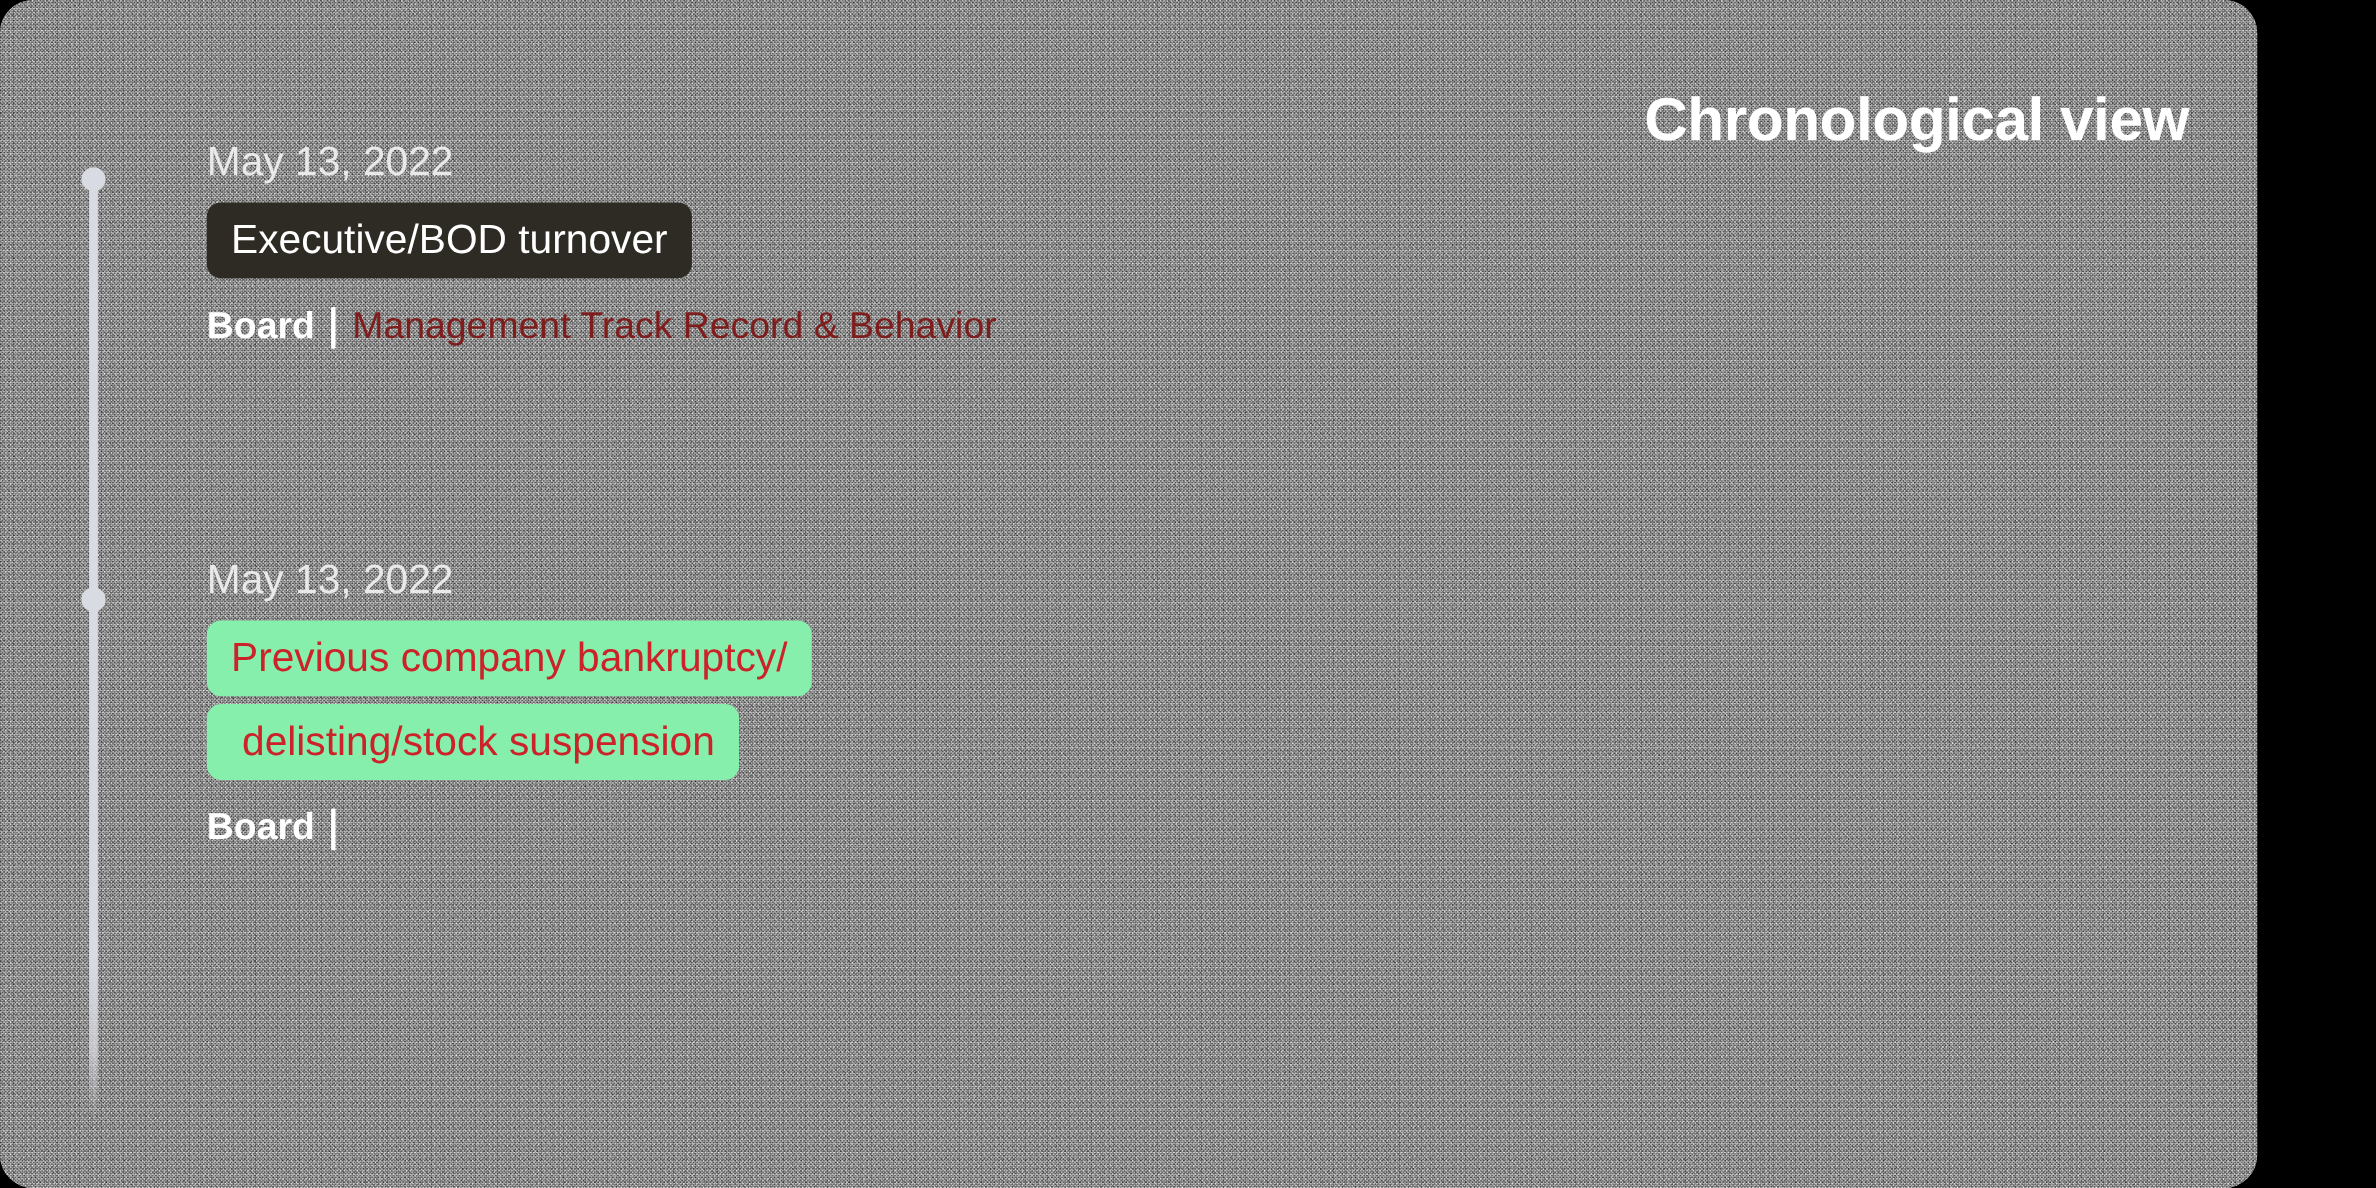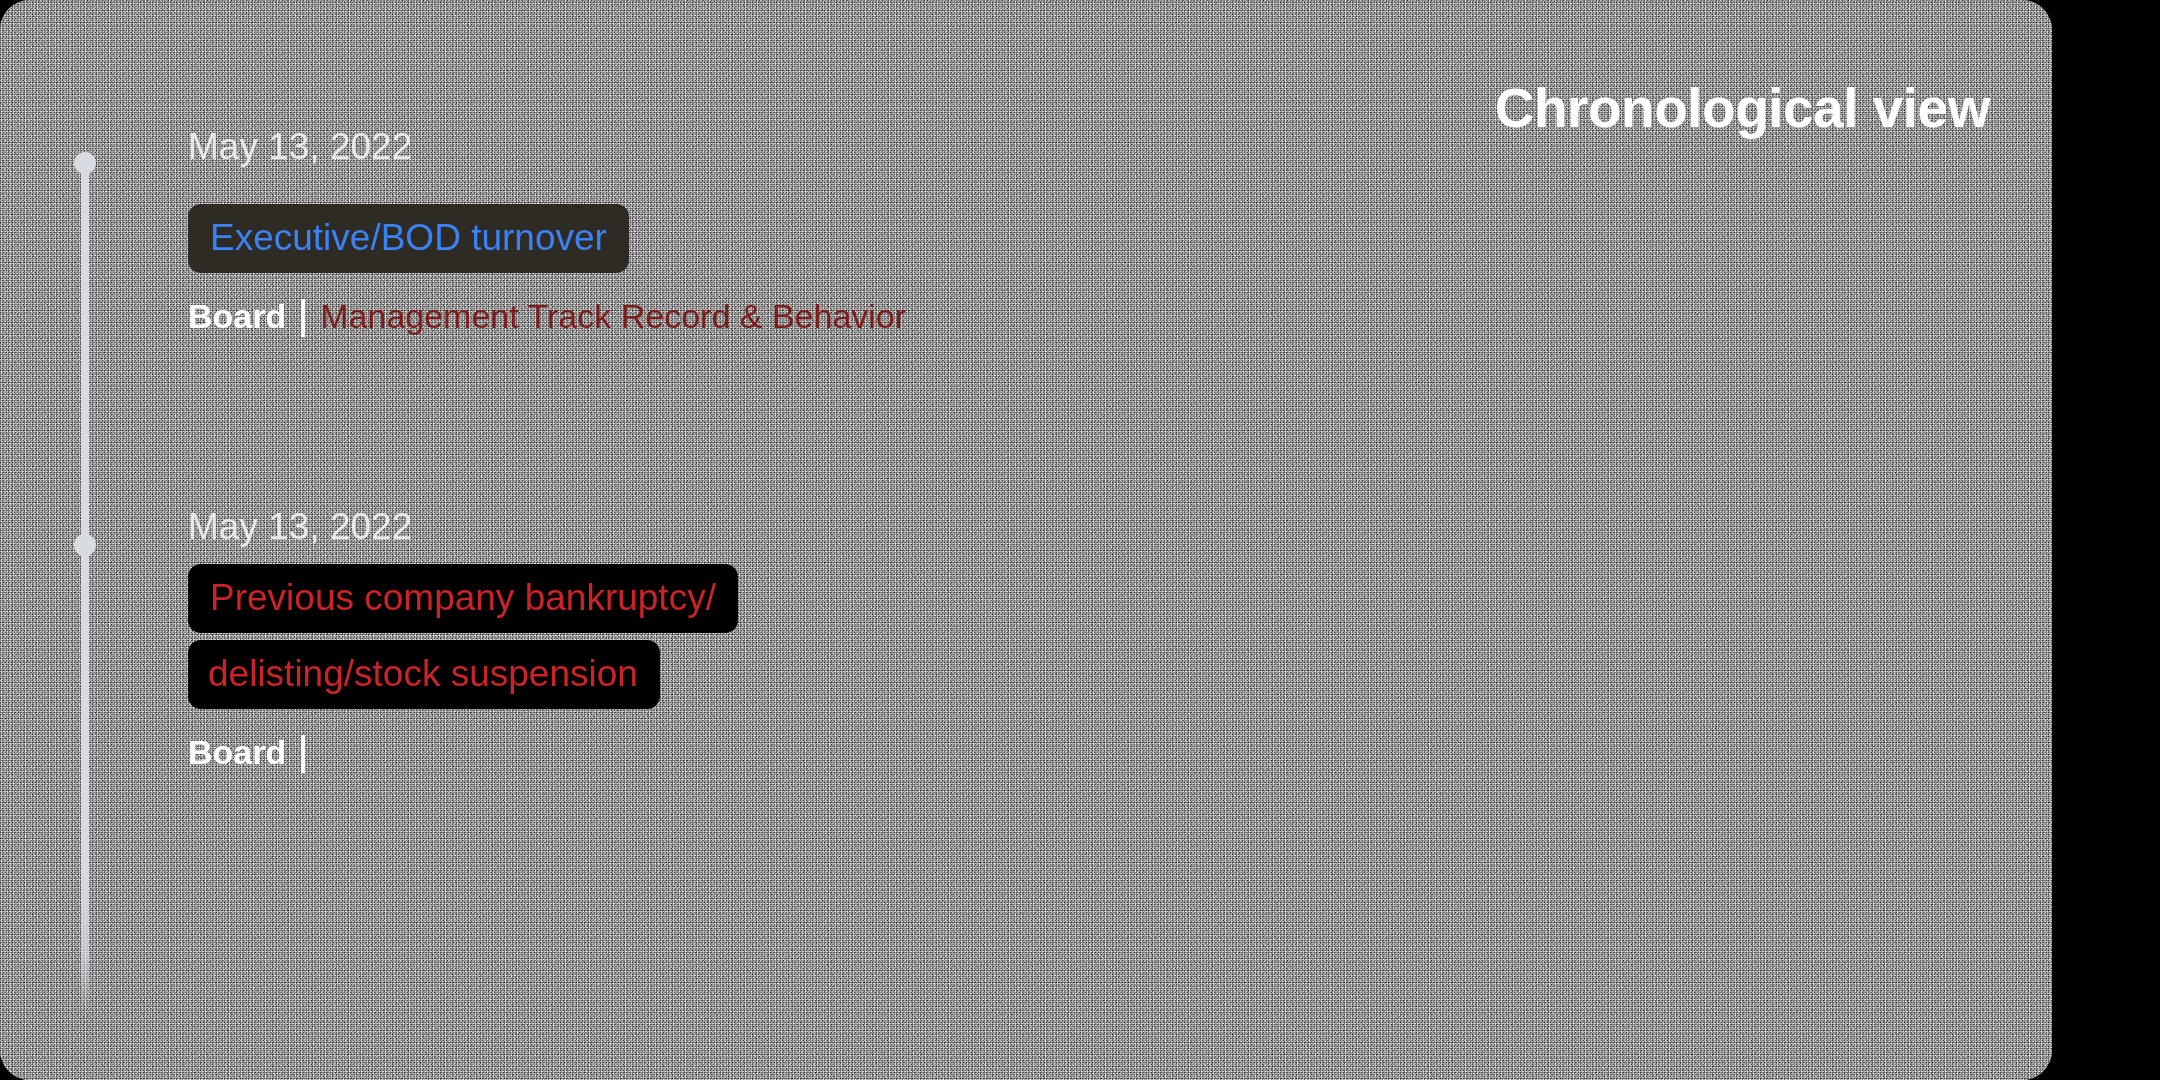--- a/index.html
+++ b/index.html
@@ -107,23 +107,23 @@
 
   .tag-pill {
     display: inline-block;
     border-radius: 13px;
     padding: 15px 22px 17px 22px;
     font-size: 37px;
     line-height: 1;
     white-space: nowrap;
     margin-bottom: 7px;
   }
-  .tag-pill.orange { background: #2e2a24; color: #3b82f6; margin-top: 20px; }
-  .tag-pill.red    { background: #000000; color: #cc2229; }
-  .tag-pill.indent { padding-left: 20px; }
+  .tag-pill.orange { background: #2e2a24; color: #ffffff; }
+  .tag-pill.red    { background: #86efac; color: #cc2229; }
+  .tag-pill.indent { padding-left: 32px; }
 
   .entry-category {
     margin-top: 19px;
     font-size: 34px;
     line-height: 1;
     color: #dcdde0;
     white-space: nowrap;
     display: flex;
     align-items: flex-start;
   }

